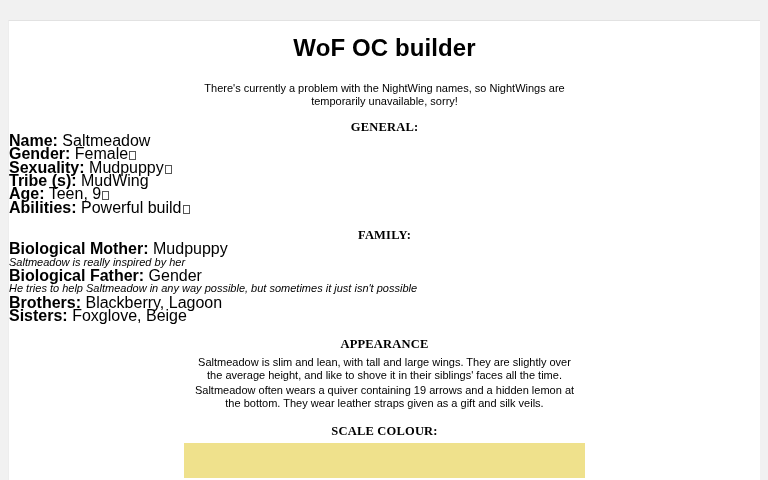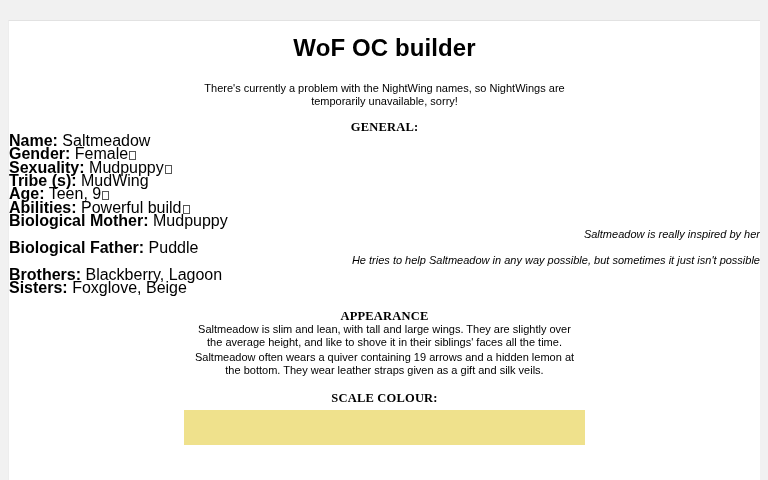--- a/index.html
+++ b/index.html
@@ -73,30 +73,30 @@
     height: 9px;
     border: 1px solid #555;
     box-sizing: border-box;
     vertical-align: -1px;
     margin-left: 1px;
   }
   .note-it {
     font-size: 11px;
     line-height: 13.4px;
     font-style: italic;
-    text-align: right;
+    text-align: left;
   }
   .para {
     font-size: 11px;
     line-height: 13.6px;
     text-align: center;
     width: 390px;
     margin: 0 auto;
   }
-  .para.first { }
+  .para.first { margin-top: 5px; }
   .para.second { margin-top: 1px; }
 
   .swatch-block { margin-top: 13px; }
   .swatch-block .sec-head { margin-bottom: 5px; }
   .swatch {
     width: 401px;
     height: 35px;
     margin: 0 auto;
   }
 </style>
@@ -130,30 +130,31 @@
     </div>
     <div class="field">
       <span class="lbl">Age:</span>
       <span class="val">Teen, 9</span><span class="tofu"></span>
     </div>
     <div class="field">
       <span class="lbl">Abilities:</span>
       <span class="val">Powerful build</span><span class="tofu"></span>
     </div>
 
+    <div class="sec-head family">FAMILY:</div>
 
     <div class="field">
       <span class="lbl">Biological Mother:</span>
       <span class="val">Mudpuppy</span>
     </div>
     <div class="note-it">Saltmeadow is really inspired by her</div>
 
     <div class="field">
       <span class="lbl">Biological Father:</span>
-      <span class="val">Puddle</span>
+      <span class="val">Gender</span>
     </div>
     <div class="note-it">He tries to help Saltmeadow in any way possible, but sometimes it just isn't possible</div>
 
     <div class="field">
       <span class="lbl">Brothers:</span>
       <span class="val">Blackberry, Lagoon</span>
     </div>
     <div class="field">
       <span class="lbl">Sisters:</span>
       <span class="val">Foxglove, Beige</span>

